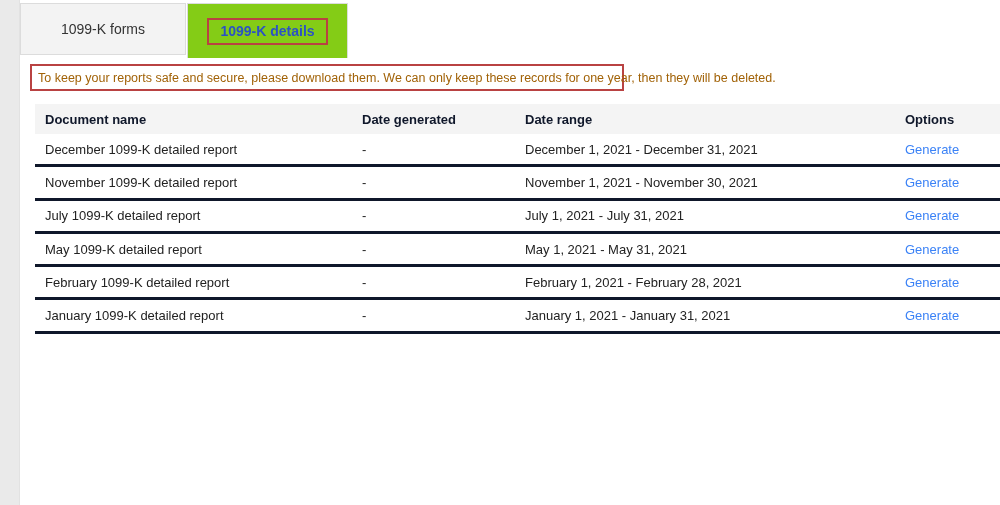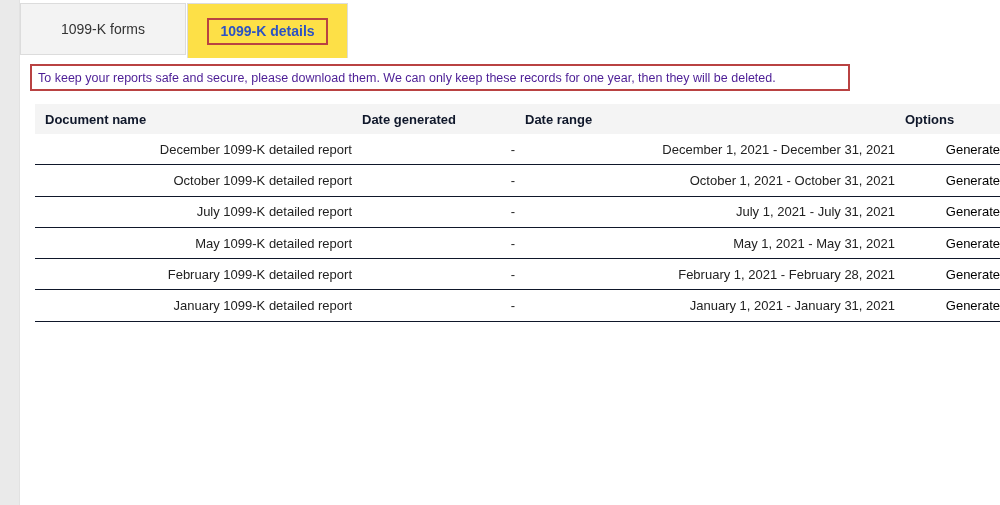--- a/index.html
+++ b/index.html
@@ -15,47 +15,47 @@
   .tabbar { position:absolute; left:20px; top:3px; height:55px; }
   .tab {
     position:absolute; top:0; display:flex; align-items:center; justify-content:center;
     font-size:14px; box-sizing:border-box; cursor:pointer;
   }
   .tab.inactive {
     left:0; width:166px; height:52px; background:#f3f3f3;
     border:1px solid #dcdcdc; color:#333333;
   }
   .tab.active {
-    left:167px; width:161px; height:55px; background:#fde047;
+    left:167px; width:161px; height:55px; background:#84cc16;
     border:1px solid #dcdcdc; border-bottom:none;
     color:#2b52c4; font-weight:bold;
   }
   .annotate-tab { border:2px solid #b94242; padding:3px 11px 4px 11px; }
   
   .notice {
-    position:absolute; left:30px; top:64px; width:820px; height:27px;
+    position:absolute; left:30px; top:64px; width:594px; height:27px;
     box-sizing:border-box; border:2px solid #b94242;
     display:flex; align-items:center; padding-left:6px;
-    font-size:12.5px; color:#4c1d95; background:#ffffff; white-space:nowrap;
+    font-size:12.5px; color:#a16207; background:#ffffff; white-space:nowrap;
   }
   
   .report-table {
     position:absolute; left:35px; top:104px; width:965px;
     border-collapse:collapse; table-layout:fixed; font-size:13px;
   }
   .report-table th {
     background:#f4f4f4; height:30px; text-align:left;
     padding:0 0 0 10px; font-weight:bold; color:#0f172a;
     white-space:nowrap; overflow:hidden;
   }
   .report-table td {
-    height:30.3px; padding:0 0 0 10px; border-bottom:1px solid #0f172a;
-    color:#222222; white-space:nowrap; overflow:hidden; background:#ffffff;text-align:right;
+    height:30.3px; padding:0 0 0 10px; border-bottom:3px solid #0f172a;
+    color:#222222; white-space:nowrap; overflow:hidden; background:#ffffff;
   }
-  .generate-link { color:#000000; text-decoration:none; cursor:pointer; }
+  .generate-link { color:#3b82f6; text-decoration:none; cursor:pointer; }
 </style>
 </head>
 <body>
 
 <div class="page">
 
   <div class="left-strip"></div>
 
   <div class="tabbar">
     <div class="tab inactive">
@@ -90,29 +90,29 @@
     <tbody>
   <tr>
     <td>December 1099-K detailed report</td>
     <td>-</td>
     <td>December 1, 2021 - December 31, 2021</td>
     <td>
       <a class="generate-link">Generate</a>
     </td>
   </tr>
 
-
   <tr>
-    <td>October 1099-K detailed report</td>
+    <td>November 1099-K detailed report</td>
     <td>-</td>
-    <td>October 1, 2021 - October 31, 2021</td>
+    <td>November 1, 2021 - November 30, 2021</td>
     <td>
       <a class="generate-link">Generate</a>
     </td>
   </tr>
+
 
 
 
   <tr>
     <td>July 1099-K detailed report</td>
     <td>-</td>
     <td>July 1, 2021 - July 31, 2021</td>
     <td>
       <a class="generate-link">Generate</a>
     </td>

